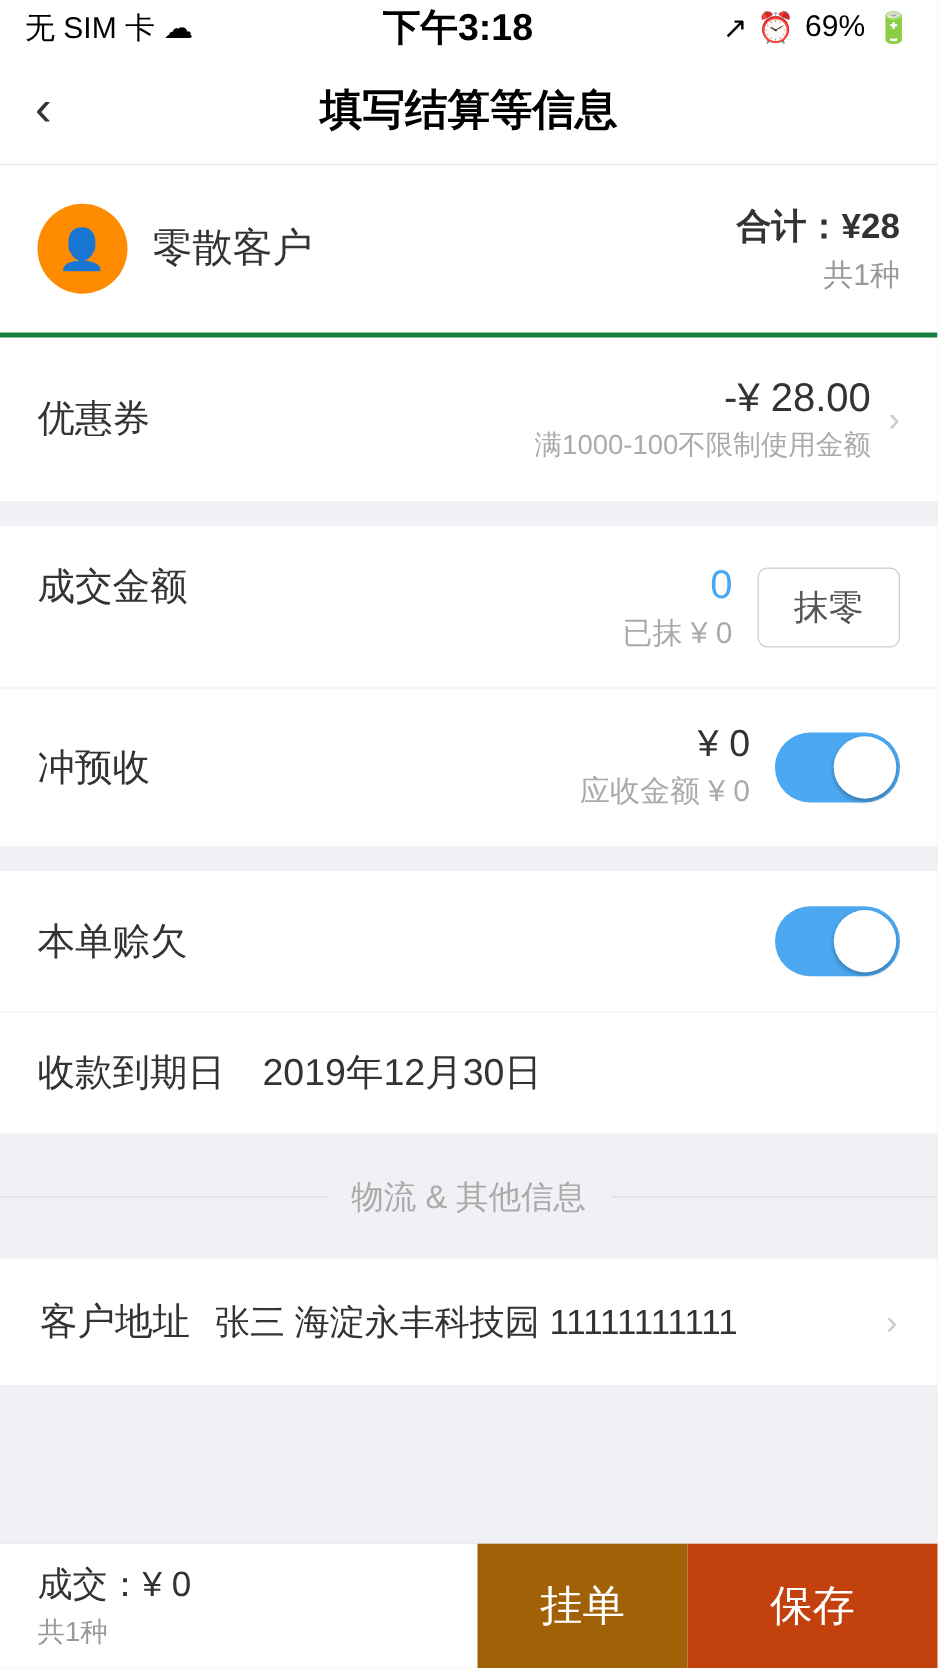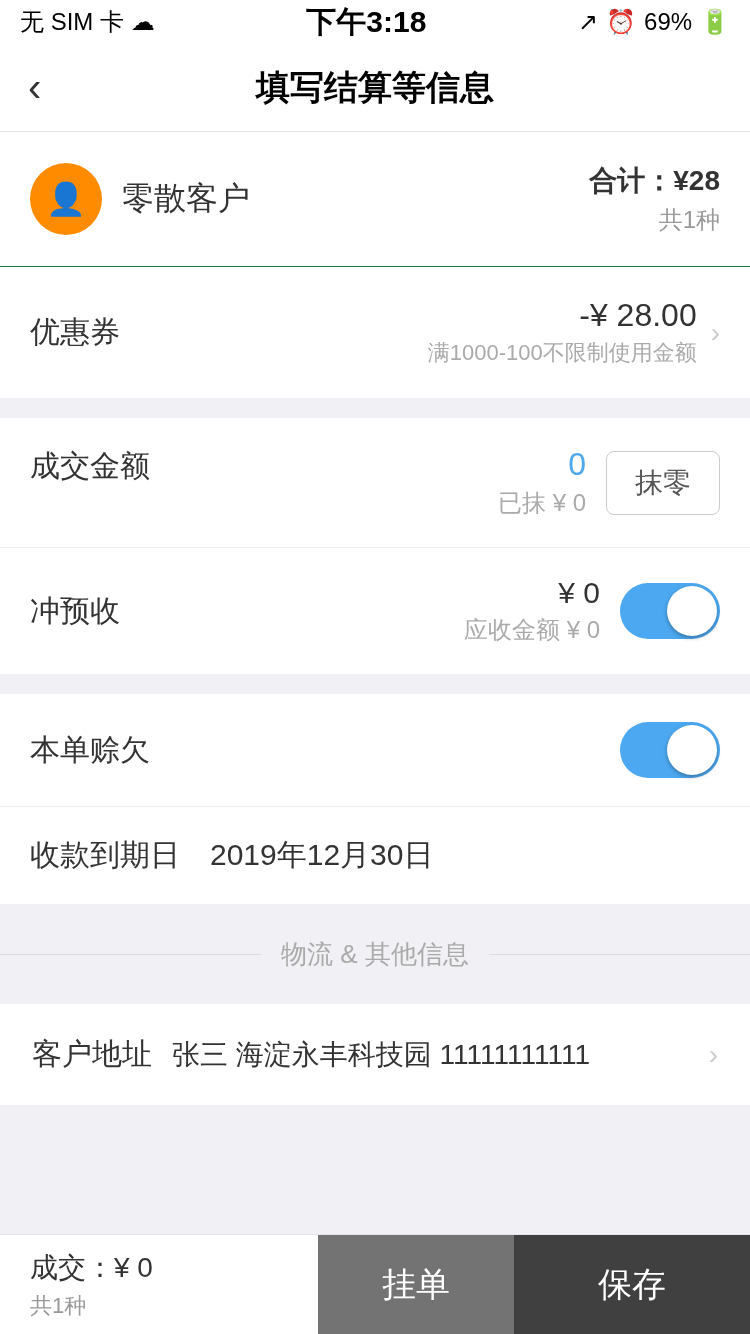--- a/index.html
+++ b/index.html
@@ -92,21 +92,21 @@
     .total-amount { font-size: 28px; color: #333; font-weight: 600; }
     .total-count { font-size: 24px; color: #999; margin-top: 4px; }
 
     
     .coupon-row {
       background: #fff;
       padding: 30px 30px;
       display: flex;
       align-items: center;
       justify-content: space-between;
-      border-top: 1px solid #15803d;
+      border-top: 4px solid #15803d;
     }
     .coupon-label { font-size: 30px; color: #333; }
     .coupon-right { display: flex; align-items: center; gap: 10px; text-align: right; }
     .coupon-discount { font-size: 32px; color: #333; font-weight: 500; }
     .coupon-desc { font-size: 22px; color: #aaa; margin-top: 4px; }
     .chevron { font-size: 28px; color: #ccc; margin-left: 4px; }
 
     
     .row-item {
       background: #fff;
@@ -236,35 +236,35 @@
       border-top: 1px solid #e5e5e5;
     }
     .bottom-info {
       flex: 1;
       padding: 0 30px;
     }
     .bottom-deal { font-size: 28px; color: #333; }
     .bottom-deal span { color: #333; }
     .bottom-count { font-size: 22px; color: #999; margin-top: 4px; }
     .btn-hang {
-      width: 196px;
+      width: 168px;
       height: 100px;
-      background: #737373;
+      background: #a16207;
       display: flex;
       align-items: center;
       justify-content: center;
       font-size: 34px;
       color: #fff;
       cursor: pointer;
       flex-shrink: 0;
     }
     .btn-save {
-      width: 236px;
+      width: 200px;
       height: 100px;
-      background: #404040;
+      background: #c2410c;
       display: flex;
       align-items: center;
       justify-content: center;
       font-size: 34px;
       color: #fff;
       cursor: pointer;
       flex-shrink: 0;
     }
   </style>
 </head>

